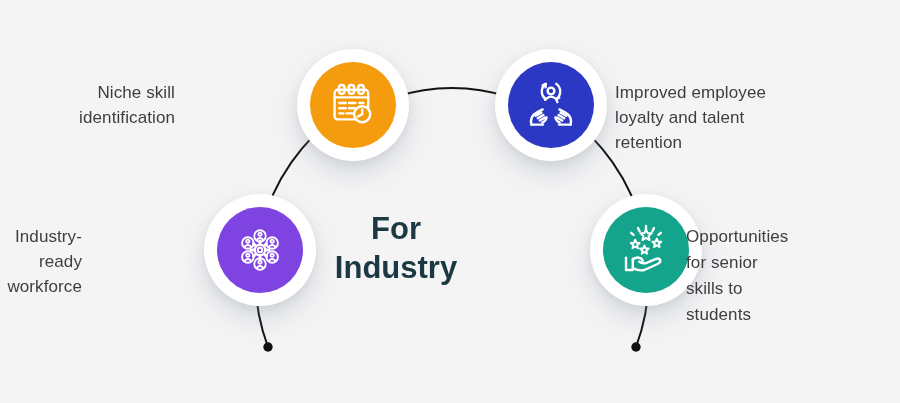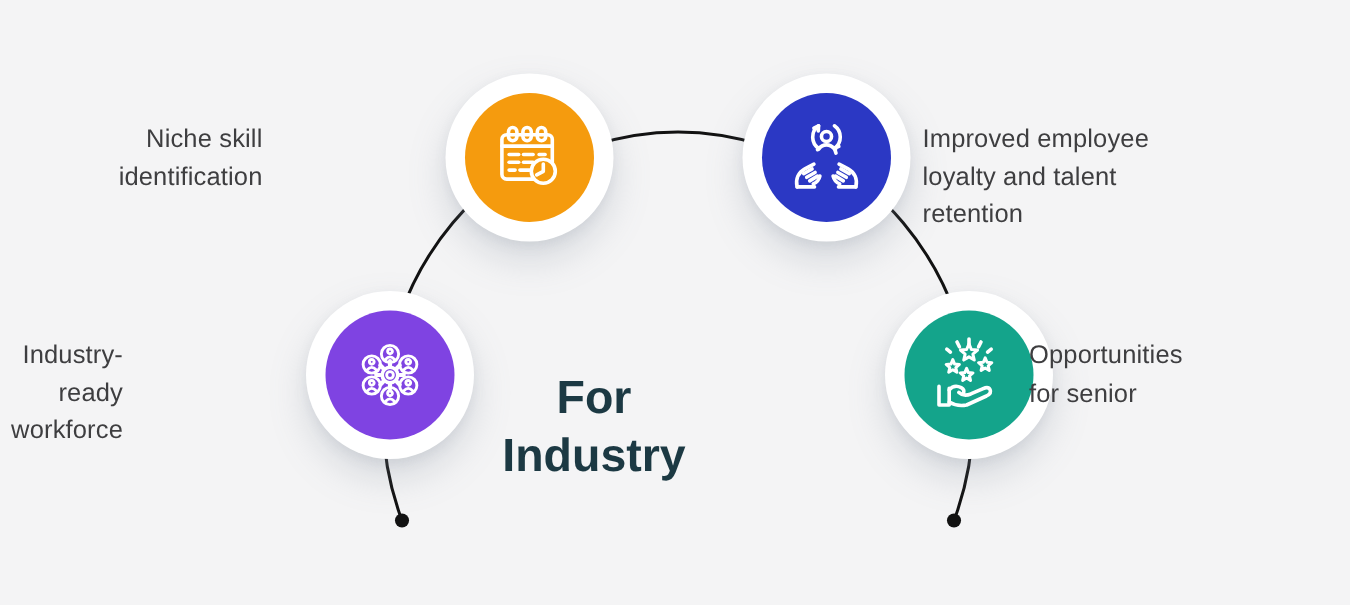--- a/index.html
+++ b/index.html
@@ -27,21 +27,21 @@
     font-size:17px;line-height:25px;letter-spacing:.1px;
   }
   .label span{display:block;}
   .align-right{text-align:right;}
   .label-planning{right:617px;top:80px;}
   .label-loyalty{left:615px;top:80px;}
   .label-workforce{right:710px;top:224px;}
   .label-mentorship{left:686px;top:224px;line-height:26px;}
   .title{
     position:absolute;left:0;right:0;top:209px;z-index:3;text-align:center;
-    color:var(--title,#1C3943);font-size:31px;font-weight:bold;line-height:39px;margin-top:36px;
+    color:var(--title,#1C3943);font-size:31px;font-weight:bold;line-height:39px;
   }
 </style>
 </head>
 <body>
 
 <div class="stage">
 
   <svg class="connector" width="900" height="403" viewBox="0 0 900 403">
     <path d="M 268 347 A 200 200 0 0 1 353 105"></path>
     <path d="M 636 347 A 200 200 0 0 0 551 105"></path>
@@ -185,20 +185,21 @@
     <span>workforce</span>
   </div>
 
   <div class="label label-loyalty">
     <span>Improved employee</span>
     <span>loyalty and talent retention</span>
   </div>
 
   <div class="label label-mentorship">
     <span>Opportunities for senior</span>
+    <span>skills to students</span>
   </div>
 
   <div class="title">
     <div>For</div>
     <div>Industry</div>
   </div>
 
 </div>
 
 </body></html>

